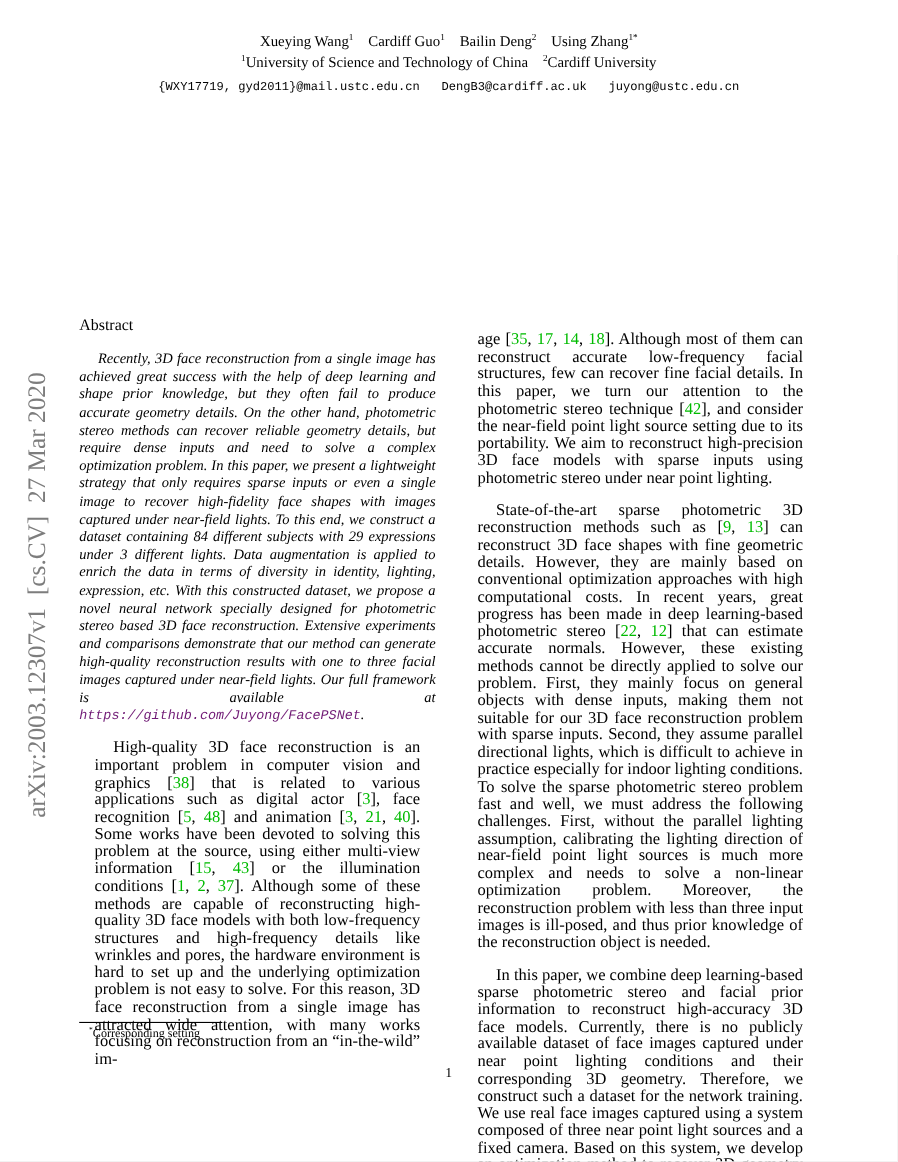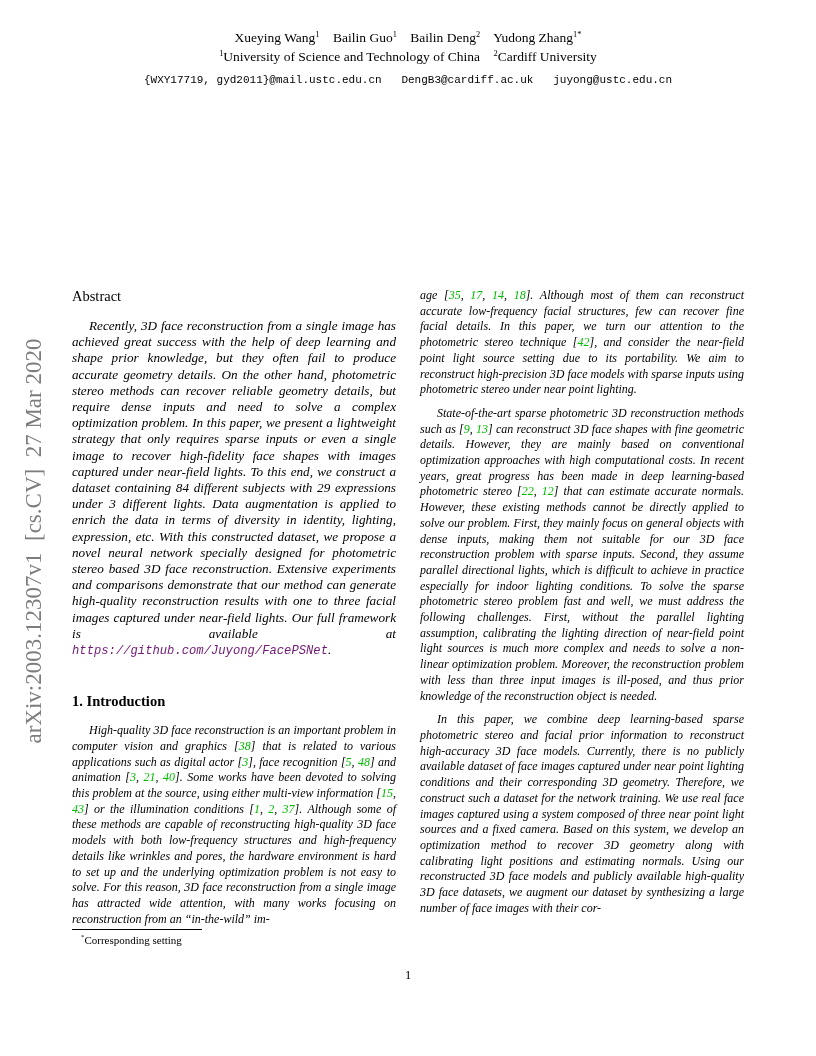--- a/index.html
+++ b/index.html
@@ -21,48 +21,47 @@
   .emails-line{margin-top:9px;font-size:11px;font-family:"Liberation Mono",monospace;white-space:pre;}
   .col{position:absolute;top:288px;width:324px;}
   .col-left{left:72px;}
   .col-right{left:420px;}
   .abstract-heading{text-align:left;font-weight:normal;font-size:14.5px;margin:0 0 13px 0;}
   .abstract-body{
     font-style:italic;font-size:13.2px;line-height:16.2px;
     text-align:justify;text-indent:17px;margin:0;hyphens:none;
   }
   .section-heading{font-size:14.5px;font-weight:bold;margin:34px 0 13px 0;}
-  .par{font-size:12px;line-height:15.7px;text-align:justify;text-indent:17px;margin:0;hyphens:none;font-style:italic;}
+  .par{font-size:15px;line-height:15.7px;text-align:justify;text-indent:17px;margin:14px;hyphens:none;}
   .par.follow{margin-top:8px;}
   .par.cont{text-indent:0;}
   .sup{vertical-align:super;font-size:0.62em;line-height:0;}
   .cite{color:#00bb00;}
   .link{font-family:"Liberation Mono",monospace;font-style:italic;color:#701a75;font-size:12.2px;}
   .footnote{position:absolute;left:72px;top:929px;width:324px;font-size:11px;}
   .footnote-rule{width:130px;border-top:1px solid #000;margin:0 0 4px 0;}
   .footnote-text{padding-left:9px;}
   .page-number{position:absolute;top:968px;left:0;width:816px;text-align:center;font-size:12.5px;}
 </style>
 </head>
 <body>
 
 <div class="page">
 
   <div class="watermark">arXiv:2003.12307v1  [cs.CV]  27 Mar 2020</div>
 
   <div class="header">
-    <div class="authors-line"><span>Xueying Wang</span><span class="sup">1</span><span>    </span><span>Bailin Guo</span><span class="sup">1</span><span>    </span><span>Bailin Deng</span><span class="sup">2</span><span>    </span><span>Yudong Zhang</span><span class="sup">1*</span></div>
+    <div class="authors-line"><span>Xueying Wang</span><span class="sup">1</span><span>    </span><span>Cardiff Guo</span><span class="sup">1</span><span>    </span><span>Bailin Deng</span><span class="sup">2</span><span>    </span><span>Using Zhang</span><span class="sup">1*</span></div>
     <div class="affiliations-line"><span class="sup">1</span><span>University of Science and Technology of China</span><span>    </span><span class="sup">2</span><span>Cardiff University</span></div>
     <div class="emails-line">{WXY17719, gyd2011}@mail.ustc.edu.cn   DengB3@cardiff.ac.uk   juyong@ustc.edu.cn</div>
   </div>
 
   <div class="col col-left">
     <div class="abstract-heading">Abstract</div>
     <p class="abstract-body"><span>Recently, 3D face reconstruction from a single image has achieved great success with the help of deep learning and shape prior knowledge, but they often fail to produce accurate geometry details. On the other hand, photometric stereo methods can recover reliable geometry details, but require dense inputs and need to solve a complex optimization problem. In this paper, we present a lightweight strategy that only requires sparse inputs or even a single image to recover high-fidelity face shapes with images captured under near-field lights. To this end, we construct a dataset containing 84 different subjects with 29 expressions under 3 different lights. Data augmentation is applied to enrich the data in terms of diversity in identity, lighting, expression, etc. With this constructed dataset, we propose a novel neural network specially designed for photometric stereo based 3D face reconstruction. Extensive experiments and comparisons demonstrate that our method can generate high-quality reconstruction results with one to three facial images captured under near-field lights. Our full framework is available at </span><span class="link">https://github.com/Juyong/FacePSNet</span><span>.</span></p>
-    <div class="section-heading">1. Introduction</div>
     <p class="par"><span>High-quality 3D face reconstruction is an important problem in computer vision and graphics [</span><span class="cite">38</span><span>] that is related to various applications such as digital actor [</span><span class="cite">3</span><span>], face recognition [</span><span class="cite">5</span><span>, </span><span class="cite">48</span><span>] and animation [</span><span class="cite">3</span><span>, </span><span class="cite">21</span><span>, </span><span class="cite">40</span><span>]. Some works have been devoted to solving this problem at the source, using either multi-view information [</span><span class="cite">15</span><span>, </span><span class="cite">43</span><span>] or the illumination conditions [</span><span class="cite">1</span><span>, </span><span class="cite">2</span><span>, </span><span class="cite">37</span><span>]. Although some of these methods are capable of reconstructing high-quality 3D face models with both low-frequency structures and high-frequency details like wrinkles and pores, the hardware environment is hard to set up and the underlying optimization problem is not easy to solve. For this reason, 3D face reconstruction from a single image has attracted wide attention, with many works focusing on reconstruction from an “in-the-wild” im-</span></p>
   </div>
 
   <div class="col col-right">
     <p class="par cont"><span>age [</span><span class="cite">35</span><span>, </span><span class="cite">17</span><span>, </span><span class="cite">14</span><span>, </span><span class="cite">18</span><span>]. Although most of them can reconstruct accurate low-frequency facial structures, few can recover fine facial details. In this paper, we turn our attention to the photometric stereo technique [</span><span class="cite">42</span><span>], and consider the near-field point light source setting due to its portability. We aim to reconstruct high-precision 3D face models with sparse inputs using photometric stereo under near point lighting.</span></p>
     <p class="par follow"><span>State-of-the-art sparse photometric 3D reconstruction methods such as [</span><span class="cite">9</span><span>, </span><span class="cite">13</span><span>] can reconstruct 3D face shapes with fine geometric details. However, they are mainly based on conventional optimization approaches with high computational costs. In recent years, great progress has been made in deep learning-based photometric stereo [</span><span class="cite">22</span><span>, </span><span class="cite">12</span><span>] that can estimate accurate normals. However, these existing methods cannot be directly applied to solve our problem. First, they mainly focus on general objects with dense inputs, making them not suitable for our 3D face reconstruction problem with sparse inputs. Second, they assume parallel directional lights, which is difficult to achieve in practice especially for indoor lighting conditions. To solve the sparse photometric stereo problem fast and well, we must address the following challenges. First, without the parallel lighting assumption, calibrating the lighting direction of near-field point light sources is much more complex and needs to solve a non-linear optimization problem. Moreover, the reconstruction problem with less than three input images is ill-posed, and thus prior knowledge of the reconstruction object is needed.</span></p>
     <p class="par follow"><span>In this paper, we combine deep learning-based sparse photometric stereo and facial prior information to reconstruct high-accuracy 3D face models. Currently, there is no publicly available dataset of face images captured under near point lighting conditions and their corresponding 3D geometry. Therefore, we construct such a dataset for the network training. We use real face images captured using a system composed of three near point light sources and a fixed camera. Based on this system, we develop an optimization method to recover 3D geometry along with calibrating light positions and estimating normals. Using our reconstructed 3D face models and publicly available high-quality 3D face datasets, we augment our dataset by synthesizing a large number of face images with their cor-</span></p>
   </div>
 
   <div class="footnote">

